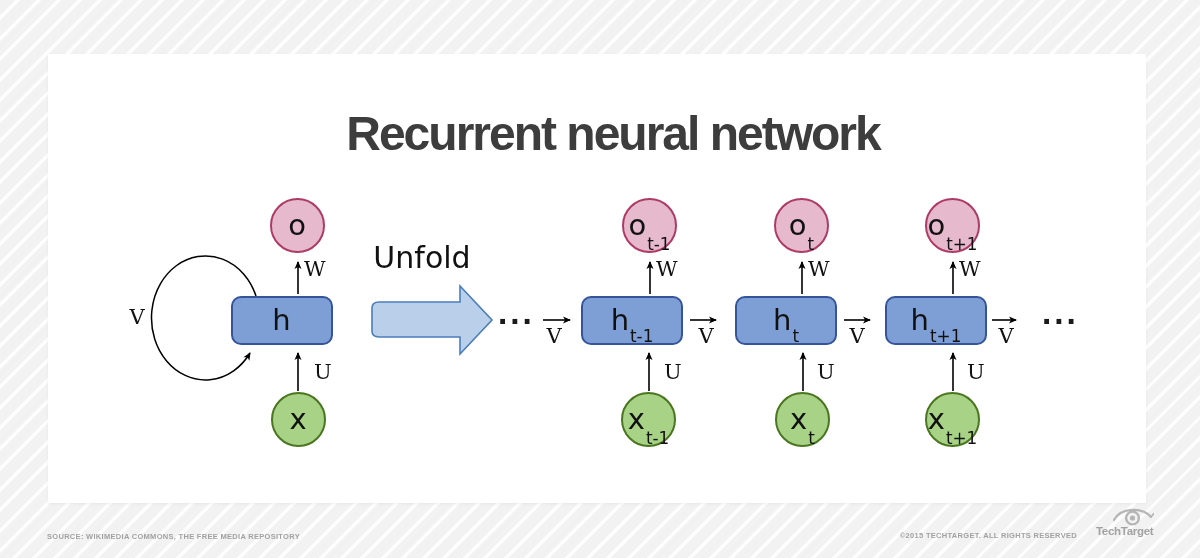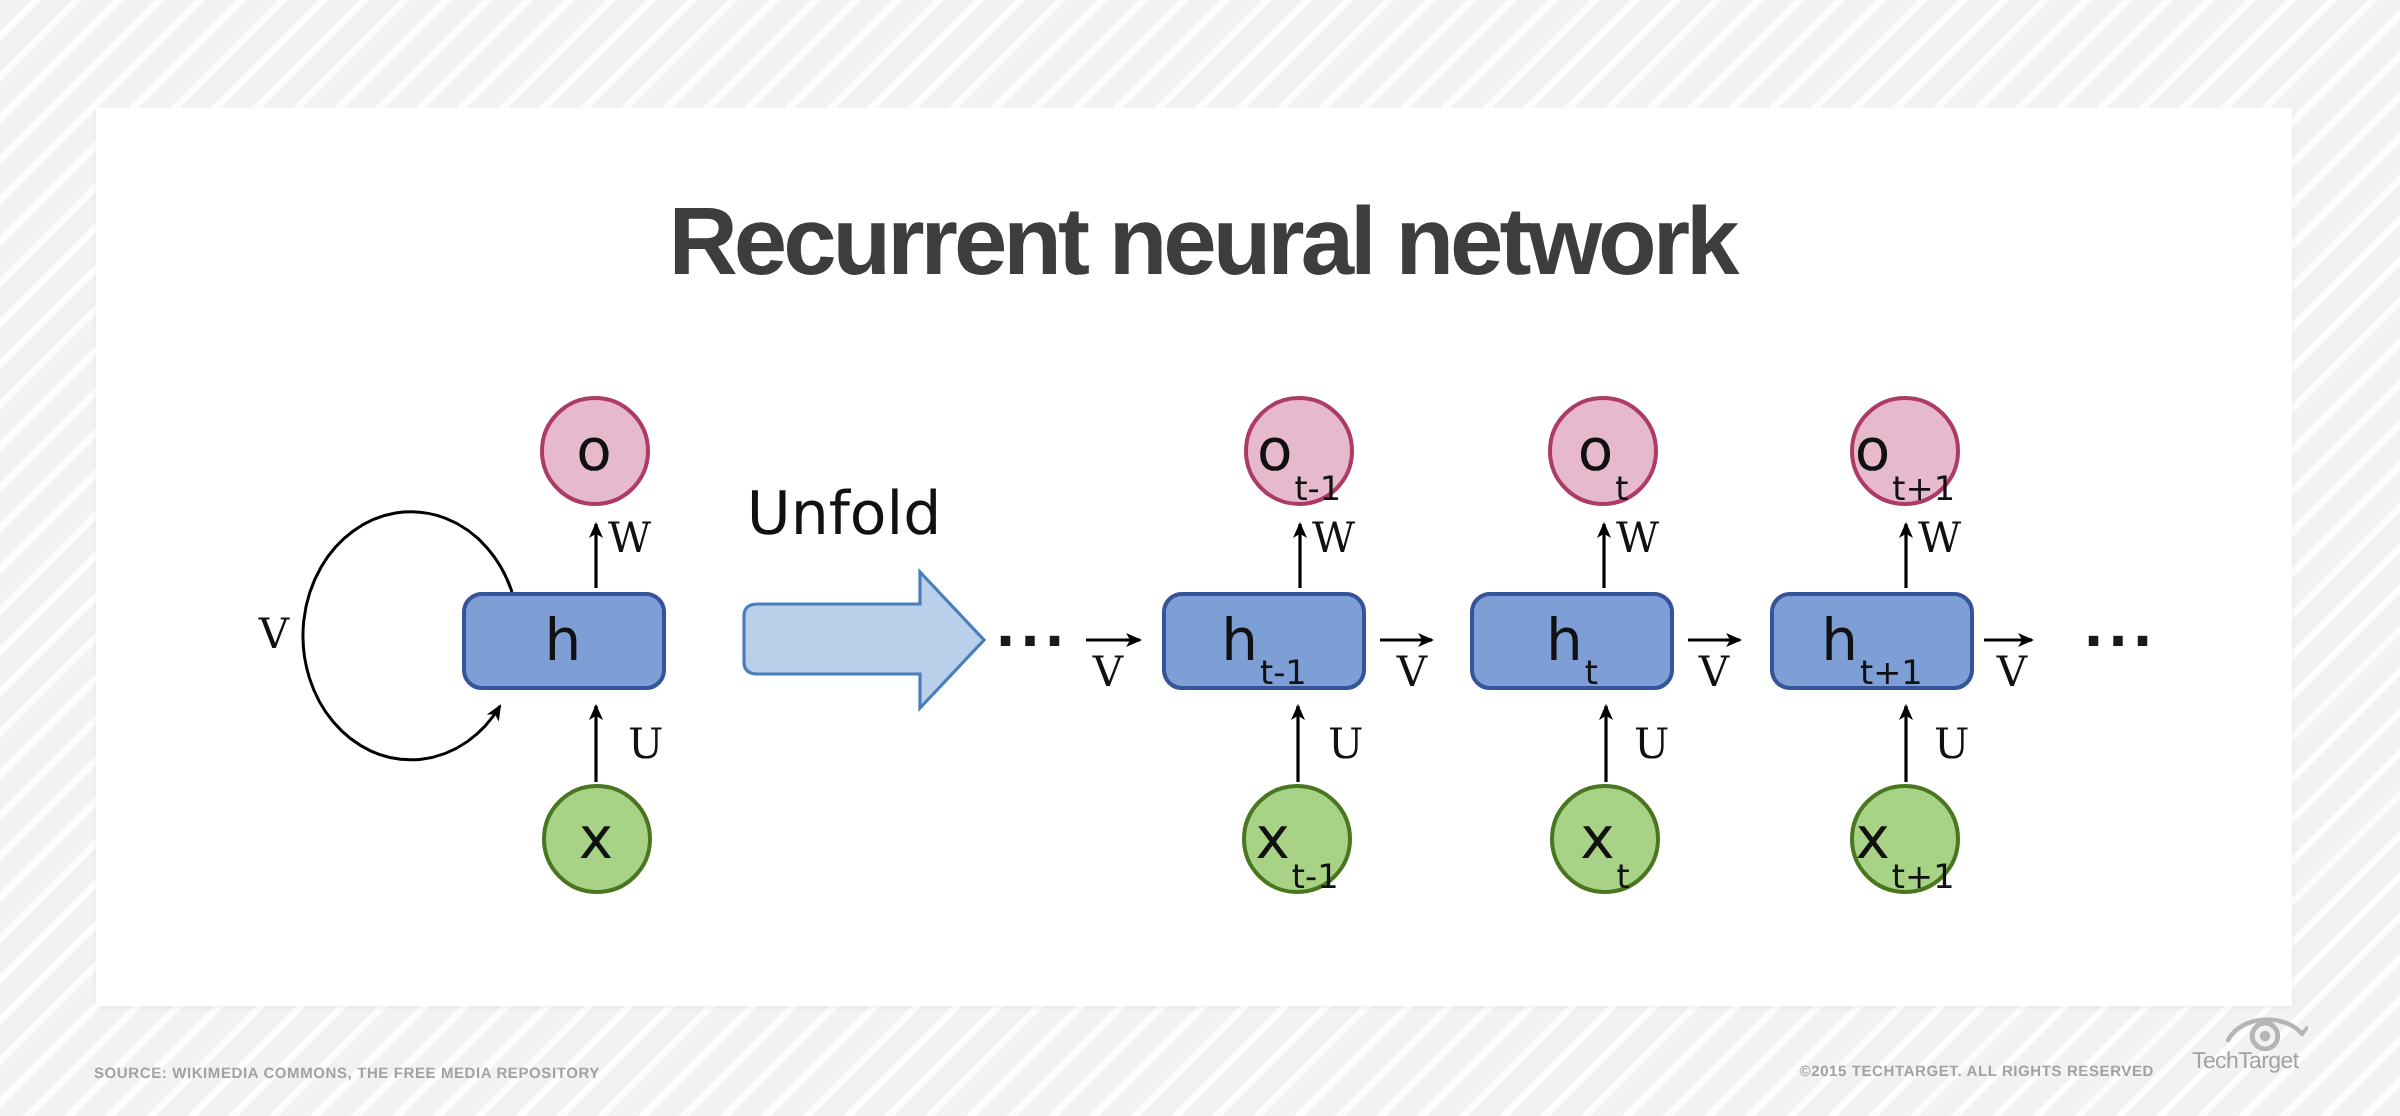--- a/index.html
+++ b/index.html
@@ -7,21 +7,21 @@
     width:1200px;height:558px;overflow:hidden;
     font-family:"DejaVu Sans","Liberation Sans",sans-serif;
     background:repeating-linear-gradient(135deg,#f2f2f2 0px,#f2f2f2 11px,#fdfdfd 11px,#fdfdfd 14.5px);
   }
   #stage{position:relative;width:1200px;height:558px;}
   .card{
     position:absolute;left:48px;top:54px;width:1098px;height:449px;
     background:#ffffff;box-shadow:0 1px 3px rgba(0,0,0,0.05);
   }
   .title{
-    position:absolute;left:48px;top:90px;width:1098px;margin:4px;
+    position:absolute;left:48px;top:90px;width:1098px;margin:16px;
     text-align:center;font-family:"Liberation Sans","DejaVu Sans",sans-serif;
     font-weight:bold;font-size:48px;letter-spacing:-2px;color:var(--title,#3d3d3d);
   }
   svg.arrows{position:absolute;left:0;top:0;pointer-events:none;}
   .node{
     position:absolute;display:flex;align-items:center;justify-content:center;
     box-sizing:border-box;line-height:1;color:#111;font-size:29px;
   }
   .circle{width:55px;height:55px;border-radius:50%;}
   .output{background:var(--output-fill,#e7b9cd);border:2px solid var(--output-stroke,#ad3b66);}
@@ -47,21 +47,21 @@
   .foot{
     position:absolute;font-family:"Liberation Sans","DejaVu Sans",sans-serif;
     font-weight:bold;font-size:7.5px;letter-spacing:0.3px;color:var(--footer-text,#a2a2a2);
     line-height:1;white-space:nowrap;
   }
   .src{left:47px;top:533px;}
   .cpy{right:123px;top:532px;}
   .brand{
     position:absolute;left:1096px;top:526px;
     font-family:"Liberation Sans","DejaVu Sans",sans-serif;
-    font-weight:normal;font-size:11.5px;letter-spacing:-0.3px;
+    font-weight:bold;font-size:11.5px;letter-spacing:-0.3px;
     color:var(--footer-text,#b0b0b0);line-height:1;
   }
   .eye{position:absolute;left:1112px;top:505px;}
 </style>
 </head>
 <body>
 
 <div id="stage">
 
   <div class="card"></div>

